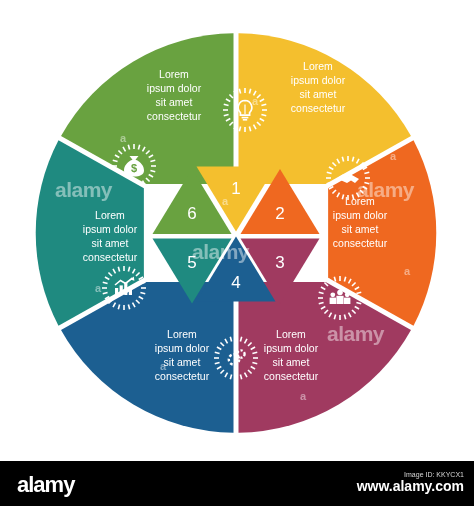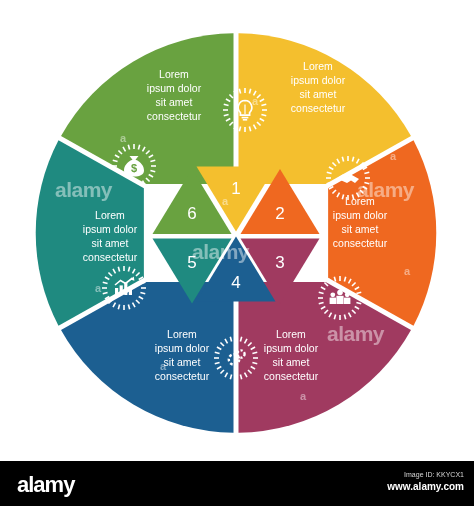--- a/index.html
+++ b/index.html
@@ -17,21 +17,21 @@
   .wm-big{font-size:21px;letter-spacing:-.5px;}
   .wm-sm{font-size:11px;}
   #footer{position:absolute;left:0;top:461px;width:474px;height:45px;
           background:#000000;}
   #footer-logo{position:absolute;left:17px;top:11px;color:#fff;
                font-size:22px;font-weight:bold;letter-spacing:-1px;
                font-family:"Liberation Sans","DejaVu Sans",sans-serif;}
   #footer-right{position:absolute;right:10px;top:8px;text-align:right;
                 color:#fff;font-family:"Liberation Sans","DejaVu Sans",sans-serif;}
   #footer-id{font-size:7px;color:#d8d8d8;line-height:11px;}
-  #footer-url{font-size:10px;font-weight:bold;line-height:13px;}
+  #footer-url{font-size:14px;font-weight:bold;line-height:13px;}
 </style>
 </head>
 <body>
 
 <div id="stage">
 
   <svg id="diagram" viewBox="0 0 474 455">
     <defs>
 
       <g id="dashring">

